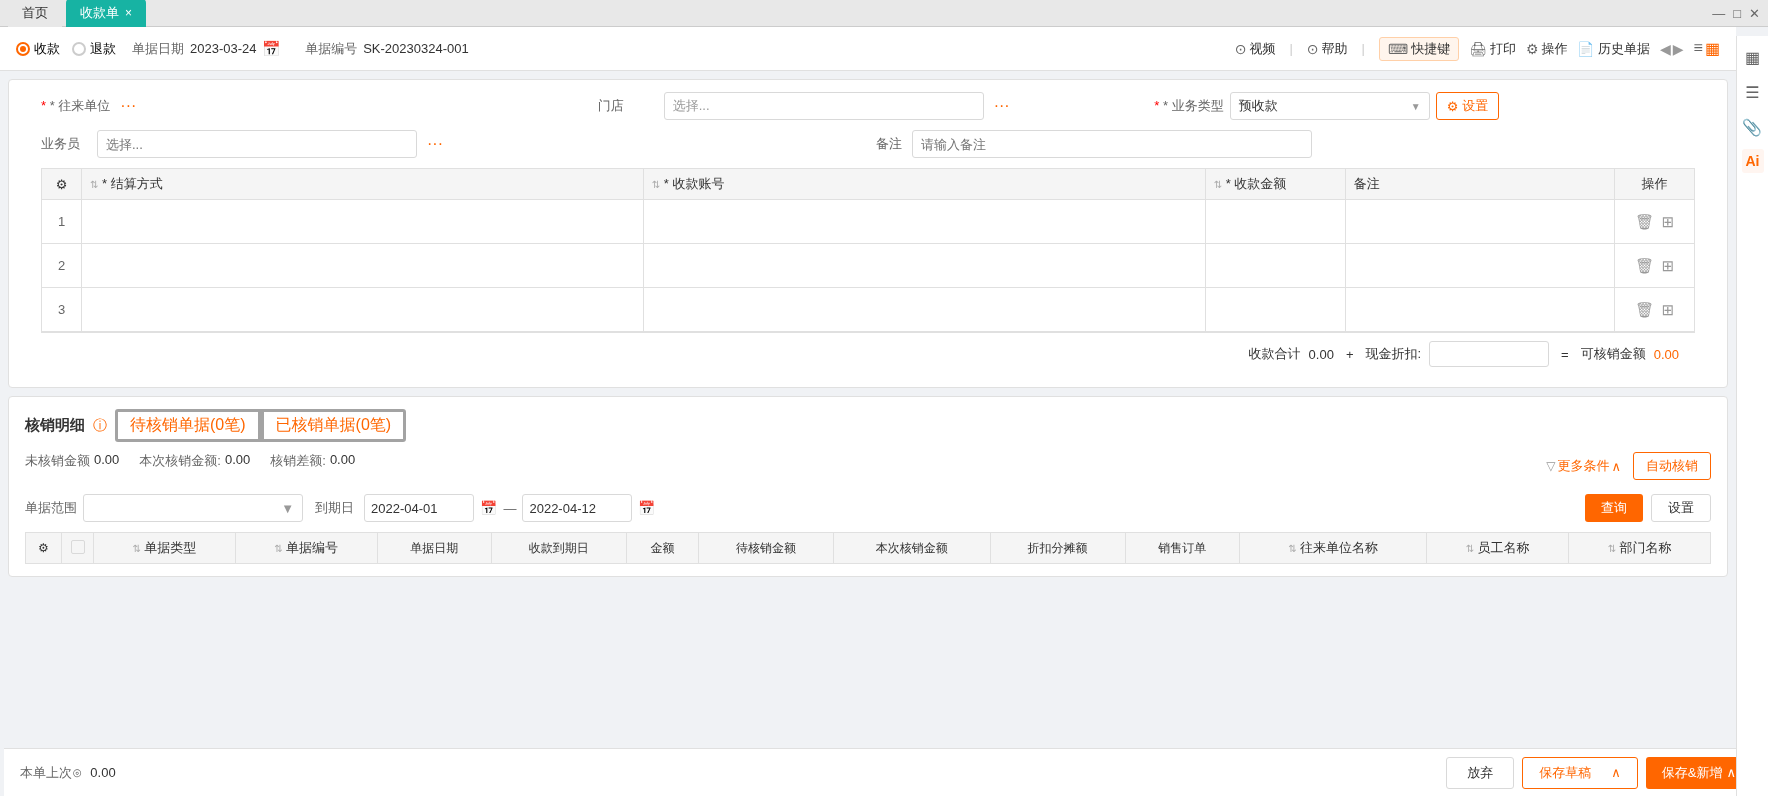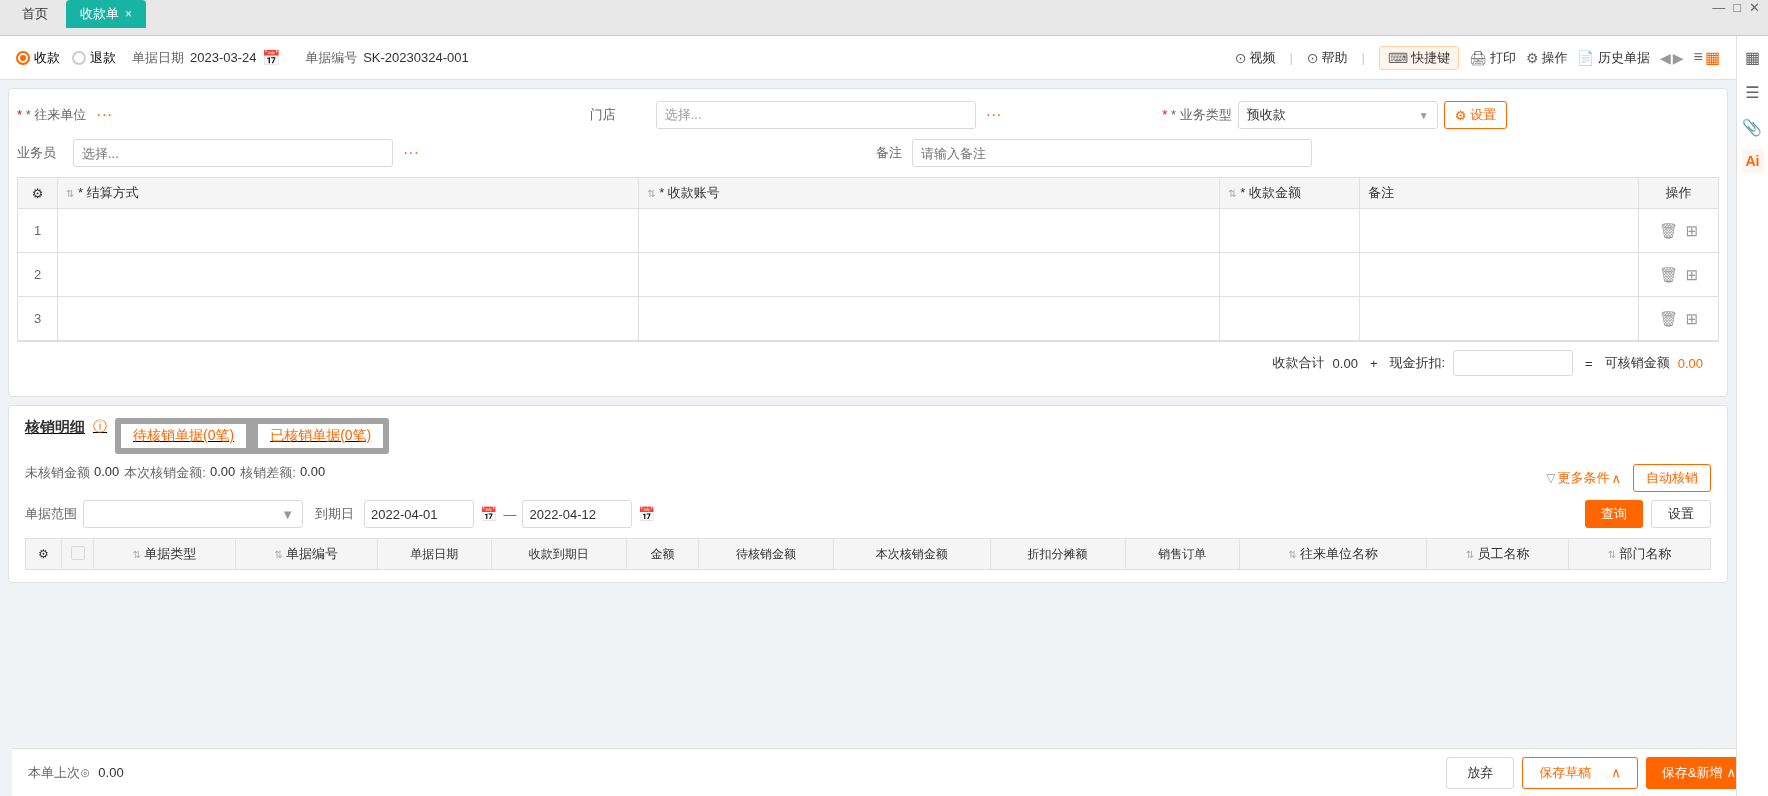--- a/index.html
+++ b/index.html
@@ -1,20 +1,20 @@
 <!DOCTYPE html>
 <html><head>
   <meta charset="utf-8">
   <style>
     * { box-sizing: border-box; margin: 0; padding: 0; font-family: 'Microsoft YaHei', Arial, sans-serif; font-size: 13px; }
     body { background: #f0f2f5; width: 1768px; height: 796px; overflow: hidden; }
 
     
     .tab-bar {
-      display: flex; align-items: flex-start; background: #e8e8e8; height: 36px; padding: 0 8px;
+      display: flex; align-items: center; background: #e8e8e8; height: 27px; padding: 0 8px;
       border-bottom: 1px solid #ccc;
     }
     .tab-item {
       display: flex; align-items: center; padding: 0 14px; height: 28px; border-radius: 4px 4px 0 0;
       cursor: pointer; font-size: 13px; color: #333; background: #e8e8e8; margin-right: 4px;
     }
     .tab-item.active { background: #17b3a3; color: #fff; }
     .tab-close { margin-left: 6px; cursor: pointer; font-size: 12px; }
     .tab-spacer { flex: 1; }
     .window-controls { display: flex; gap: 8px; align-items: center; font-size: 16px; color: #666; }
@@ -40,21 +40,21 @@
     .action-item { display: flex; align-items: center; gap: 3px; color: #333; cursor: pointer; font-size: 12px; white-space: nowrap; }
     .action-icon { font-size: 14px; color: #666; }
     .nav-arrows { display: flex; gap: 2px; }
     .nav-arrow { cursor: pointer; color: #999; font-size: 14px; }
     .layout-icons { display: flex; gap: 2px; }
     .layout-icon { cursor: pointer; color: #666; font-size: 16px; }
     .layout-icon.active { color: #ff6600; }
 
     
     .main-form {
-      background: #fff; margin: 8px; padding: 12px 8px;
+      background: #fff; margin: 8px; padding: 12px 32px;
       border: 1px solid #e0e0e0; border-radius: 4px;
     }
     .form-row { display: flex; align-items: center; gap: 0; margin-bottom: 10px; }
     .form-field { display: flex; align-items: center; gap: 6px; flex: 1; }
     .field-label { color: #666; white-space: nowrap; min-width: 60px; }
     .field-input {
       flex: 1; height: 28px; border: 1px solid #d9d9d9; border-radius: 3px;
       padding: 0 8px; color: #999; outline: none; font-size: 13px;
     }
     .field-dots { color: #ff6600; cursor: pointer; margin-left: 4px; font-size: 16px; }
@@ -95,32 +95,32 @@
       width: 120px; height: 26px; border: 1px solid #d9d9d9; border-radius: 3px;
       padding: 0 6px; outline: none;
     }
 
     
     .writeoff-section {
       background: #fff; margin: 0 8px 8px 8px; padding: 12px 16px;
       border: 1px solid #e0e0e0; border-radius: 4px;
     }
     .section-title {
-      display: flex; align-items: flex-start; gap: 8px; margin-bottom: 10px; text-decoration: underline;
+      display: flex; align-items: center; gap: 8px; margin-bottom: 10px;
     }
     .section-title-text { font-size: 15px; font-weight: 600; color: #333; }
     .info-icon { color: #ff6600; font-size: 14px; cursor: pointer; }
     .tab-group { display: flex; gap: 0; }
     .tab-btn {
-      padding: 3px 12px; border: 6px solid #a3a3a3; cursor: pointer;
-      font-size: 14px; background: #fff; color: #ff6600;
+      padding: 3px 12px; border: 3px solid #a3a3a3; cursor: pointer;
+      font-size: 16px; background: #fff; color: #ff6600;
     }
     .tab-btn:first-child { border-radius: 3px 0 0 3px; }
     .tab-btn:last-child { border-radius: 0 3px 3px 0; }
-    .summary-stats { display: flex; gap: 5px; margin-bottom: 8px; color: #666; }
+    .summary-stats { display: flex; gap: 20px; margin-bottom: 14px; color: #666; }
     .stat-item { display: flex; gap: 4px; }
     .stat-label { color: #666; }
     .stat-value { color: #333; }
 
     .filter-bar {
       display: flex; align-items: center; justify-content: space-between;
       margin-bottom: 10px;
     }
     .filter-left { display: flex; align-items: flex-end; gap: 12px; }
     .filter-field { display: flex; align-items: center; gap: 6px; }
@@ -153,21 +153,21 @@
     .bottom-table th {
       background: #f5f5f5; border: 1px solid #e0e0e0; padding: 6px 8px;
       font-weight: 500; color: #333; font-size: 12px; white-space: nowrap;
     }
     .col-check { width: 32px; text-align: center; }
 
     
     .footer {
       display: flex; align-items: center; justify-content: space-between;
       background: #fff; padding: 0 16px; height: 48px;
-      border-top: 1px solid #e0e0e0; position: fixed; bottom: 0; left: 12px; right: 0;
+      border-top: 1px solid #e0e0e0; position: fixed; bottom: 0; left: 4px; right: 0;
     }
     .footer-left { display: flex; align-items: center; gap: 8px; color: #666; }
     .footer-value { color: #333; font-weight: 500; }
     .footer-btns { display: flex; gap: 8px; }
     .btn-abandon {
       background: #fff; border: 1px solid #d9d9d9; color: #333;
       padding: 6px 20px; border-radius: 3px; cursor: pointer; font-size: 13px;
     }
     .btn-save-draft {
       background: #fff; border: 1px solid #ff6600; color: #ff6600;

